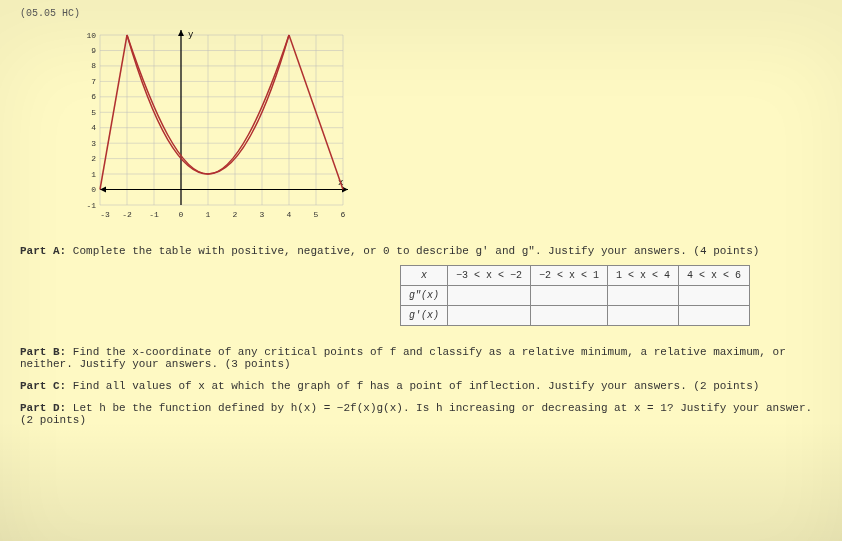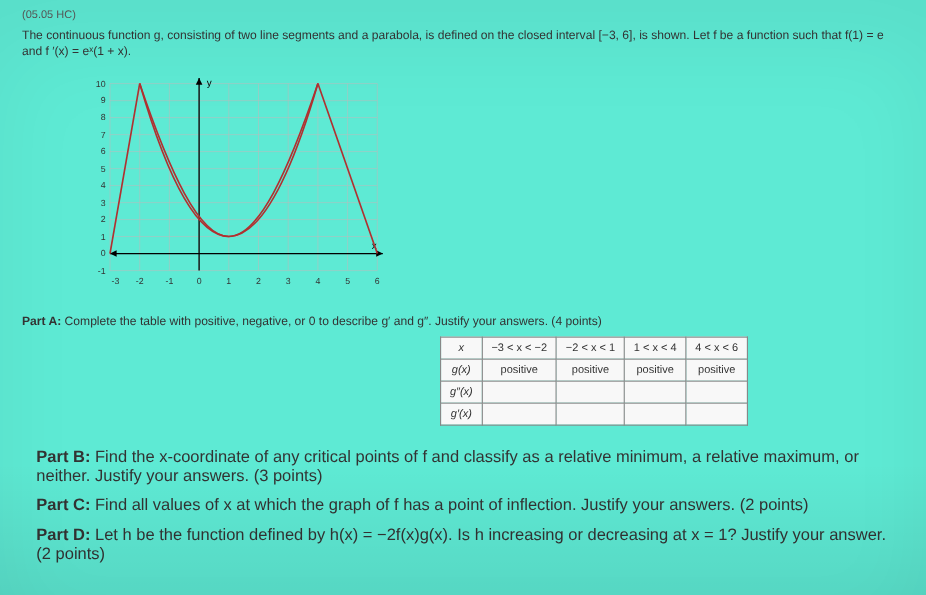--- a/index.html
+++ b/index.html
@@ -5,24 +5,25 @@
     * { box-sizing: border-box; margin: 0; padding: 0; }
     body {
       font-family: Arial, sans-serif;
       background: #e8e8e8;
       width: 842px;
       height: 541px;
       overflow: hidden;
       position: relative;
     }
     .page {
-      background: #5eead4;
+      background: #fef9c3;
       padding: 8px 20px;
       min-height: 541px;
       box-shadow: inset 0 40px 80px rgba(0,0,0,0.05);
+      font-family: Liberation Mono, monospace;
     }
     .question-code {
       font-size: 10px;
       color: #555;
       margin-bottom: 6px;
     }
     .intro {
       font-size: 11px;
       color: #333;
       margin-bottom: 10px;
@@ -60,39 +61,38 @@
     }
     td.header-cell {
       font-style: italic;
       text-align: center;
       min-width: 30px;
     }
     .lower-parts {
       margin-top: 20px;
     }
     .lower-parts .part {
-      margin: 10px 13px;
-      font-size: 15px;
+      margin: 10px 0;
+      font-size: 11px;
     }
     .shadow-overlay {
       position: absolute;
       bottom: 0; left: 0; right: 0;
       height: 120px;
       background: linear-gradient(to bottom, rgba(0,0,0,0) 0%, rgba(0,0,0,0.08) 100%);
       pointer-events: none;
     }
   </style>
 </head>
 <body>
 
 <div class="page">
 
   <div class="question-code">(05.05 HC)</div>
 
-  <div class="intro">The continuous function g, consisting of two line segments and a parabola, is defined on the closed interval [−3, 6], is shown. Let f be a function such that f(1) = e and f ′(x) = eˣ(1 + x).</div>
 
   <div class="chart-container">
     <svg class="chart" viewBox="0 0 300 200">
 
       <g stroke="#bbb" stroke-width="0.5">
 
         <line x1="30" y1="10" x2="30" y2="180"></line>
         <line x1="57" y1="10" x2="57" y2="180"></line>
         <line x1="84" y1="10" x2="84" y2="180"></line>
         <line x1="111" y1="10" x2="111" y2="180"></line>
@@ -180,27 +180,20 @@
     <table>
       <tbody>
           <tr>
         <td class="header-cell">x</td>
         <td>−3 &lt; x &lt; −2</td>
         <td>−2 &lt; x &lt; 1</td>
         <td>1 &lt; x &lt; 4</td>
         <td>4 &lt; x &lt; 6</td>
       </tr>
       <tr>
-        <td class="header-cell">g(x)</td>
-        <td>positive</td>
-        <td>positive</td>
-        <td>positive</td>
-        <td>positive</td>
-      </tr>
-      <tr>
         <td class="header-cell">g″(x)</td>
         <td></td>
         <td></td>
         <td></td>
         <td></td>
       </tr>
       <tr>
         <td class="header-cell">g′(x)</td>
         <td></td>
         <td></td>

